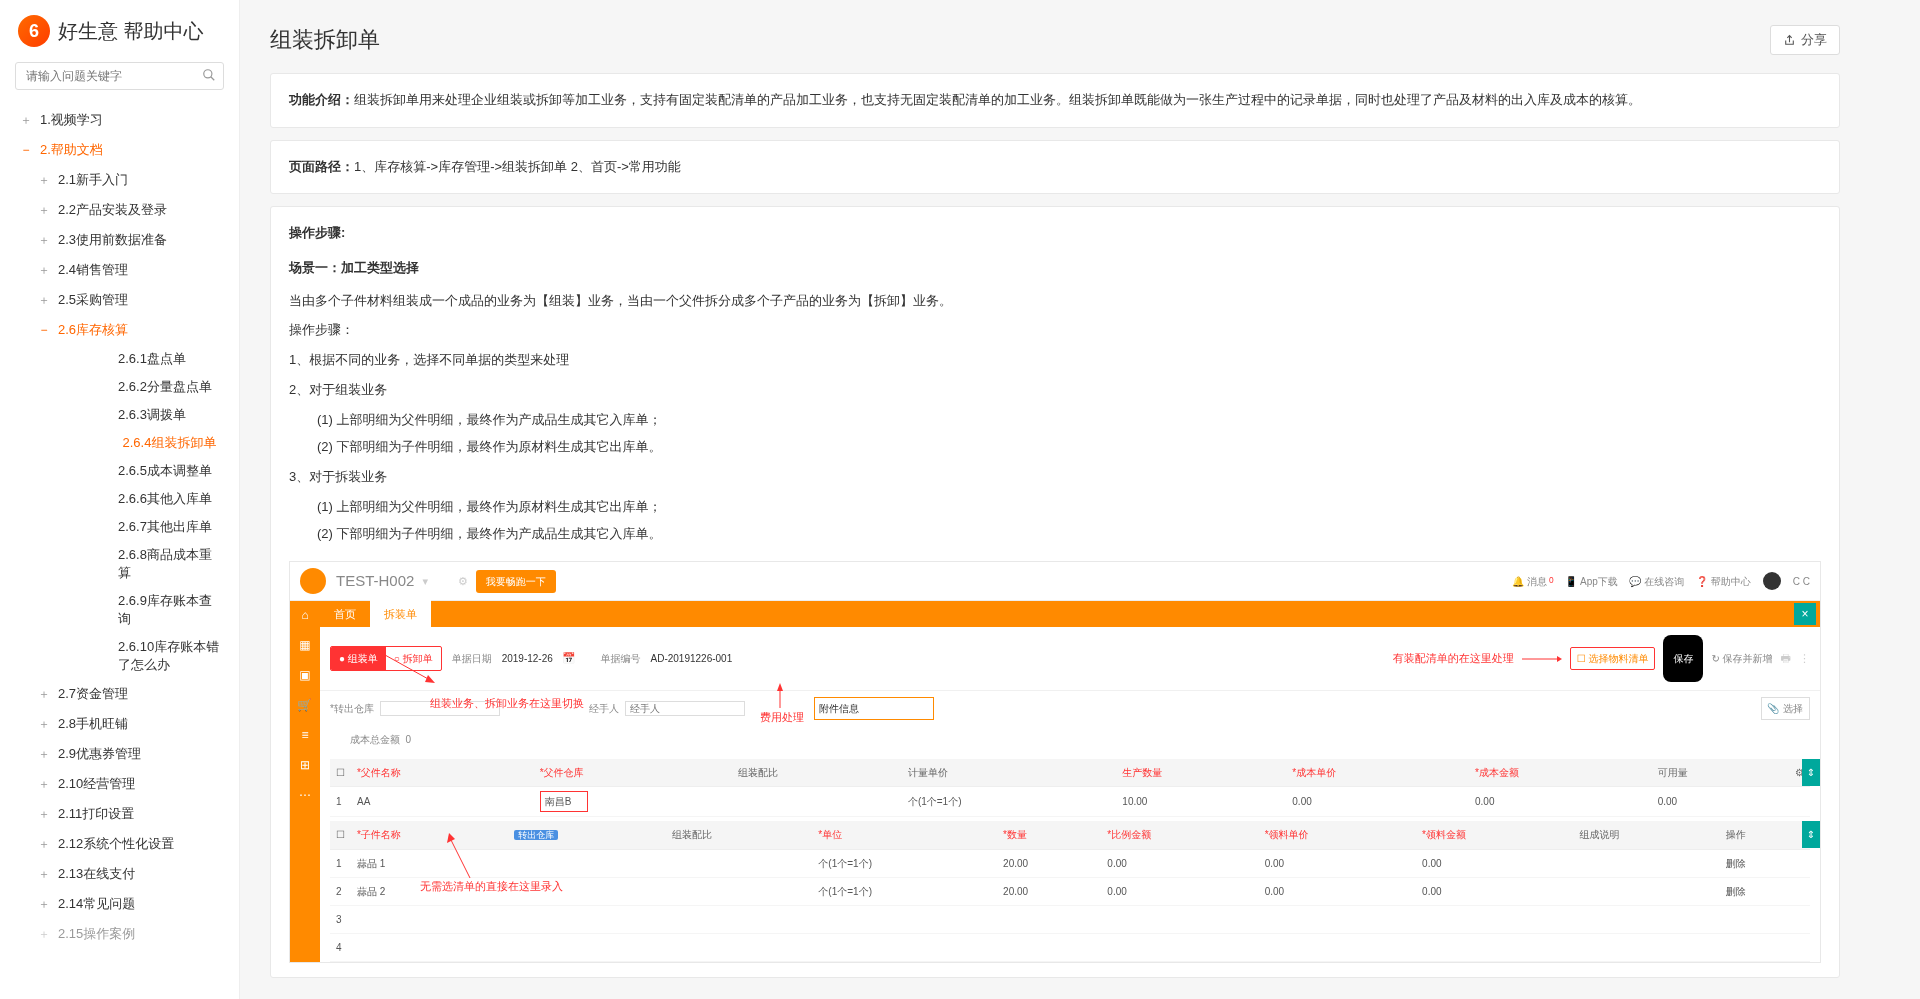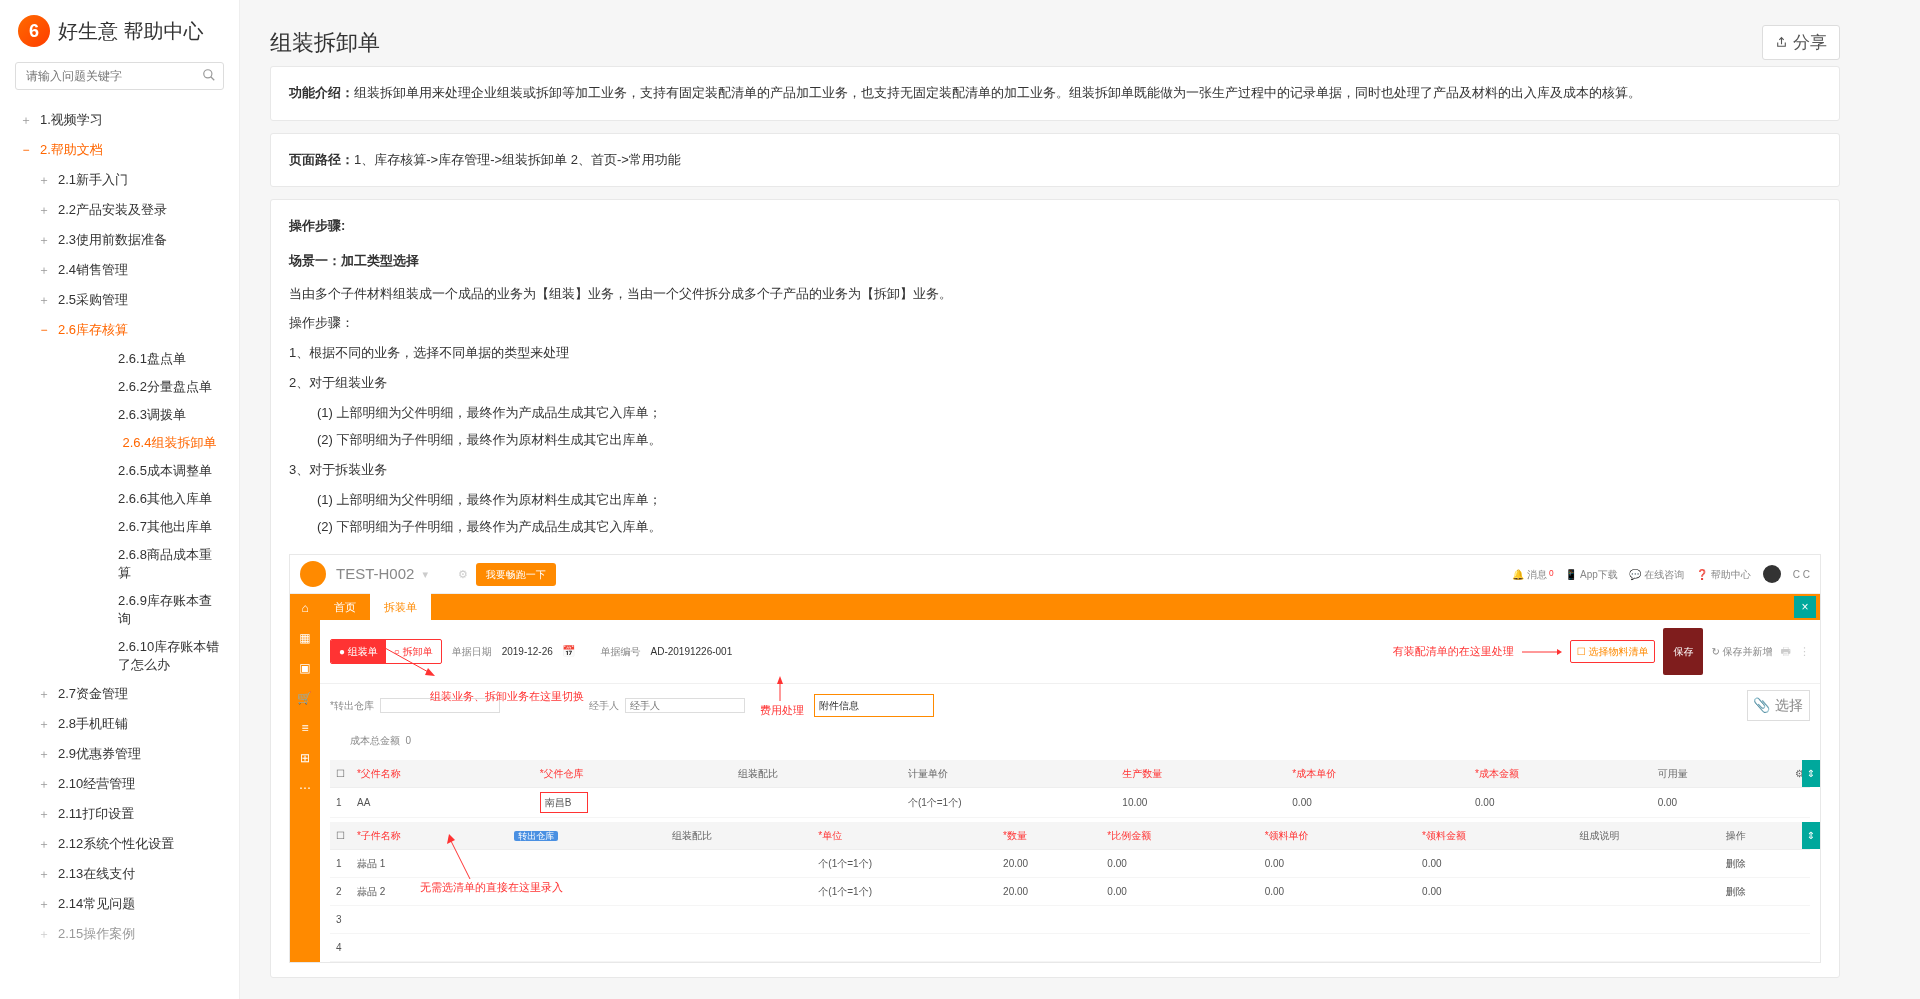--- a/index.html
+++ b/index.html
@@ -19,23 +19,23 @@
 .nav-item.orange { color:#ff6600; }
 .nav-item .tog { width:16px; height:16px; display:inline-flex; align-items:center; justify-content:center; margin-right:6px; font-size:12px; color:#999; }
 .nav-item.orange .tog { color:#ff6600; }
 .nav-sub1 { padding-left:18px; }
 .nav-sub2 { padding-left:36px; }
 .nav-leaf { padding:5px 8px 5px 54px; cursor:pointer; color:#333; font-size:13px; }
 .nav-leaf.active { color:#ff6600;text-align:center; }
 
 
 .main { flex:1; background:#f6f6f6; padding:25px 80px 20px 30px; overflow-y:auto; }
-.page-head { display:flex; justify-content:space-between; align-items:center; margin-bottom:6px; }
+.page-head { display:flex; justify-content:space-between; align-items:center; margin-bottom:18px; }
 .page-title { font-size:22px; font-weight:500; color:#333; }
-.share-btn { border:1px solid #ddd; background:#fff; padding:5px 12px; border-radius:3px; font-size:17px; color:#555; cursor:pointer; display:flex; align-items:center; gap:5px; }
+.share-btn { border:1px solid #ddd; background:#fff; padding:5px 12px; border-radius:3px; font-size:13px; color:#555; cursor:pointer; display:flex; align-items:center; gap:5px; }
 .card { background:#fff; border:1px solid #e8e8e8; border-radius:3px; padding:14px 18px; margin-bottom:12px; line-height:1.9; color:#333; }
 .card .label { font-weight:600; }
 .steps-head { font-weight:600; margin-bottom:10px; }
 .scene { font-weight:600; margin:8px 0; }
 .step-p { margin:5px 0; }
 .sub-p { margin:3px 0 3px 28px; }
 
 
 .mock { margin-top:14px; border:1px solid #e8e8e8; background:#fff; font-size:11px; position:relative; }
 .mock-top { display:flex; align-items:center; background:#fff; padding:5px 10px; border-bottom:1px solid #eee; }
@@ -56,27 +56,27 @@
 .mock-tab-close { margin-left:auto; width:22px; height:22px; background:#00a89c; color:#fff; display:flex; align-items:center; justify-content:center; margin-right:4px; font-size:12px; }
 .mock-toolbar { display:flex; align-items:center; padding:8px 10px; gap:10px; border-bottom:1px solid #f0f0f0; position:relative; }
 .mock-radio-group { display:flex; border:1px solid #ff3333; border-radius:2px; overflow:hidden; }
 .mock-radio { padding:2px 8px; font-size:10px; color:#ff3333; }
 .mock-radio.on { background:#ff3333; color:#fff; }
 .mock-date-lbl { color:#888; font-size:10px; }
 .mock-date-val { font-size:10px; }
 .mock-doc-lbl { color:#888; font-size:10px; margin-left:14px; }
 .mock-tool-right { margin-left:auto; display:flex; align-items:center; gap:8px; }
 .mock-chk-btn { border:1px solid #ff8a00; color:#ff8a00; padding:1px 6px; border-radius:2px; font-size:10px; }
-.mock-save { background:#7f1d1d; color:#fff; padding:14px 10px; border-radius:2px; font-size:10px; }
+.mock-save { background:#000000; color:#fff; padding:14px 10px; border-radius:8px; font-size:10px; }
 .mock-link { color:#888; font-size:10px; }
 .mock-row2 { display:flex; padding:6px 10px; gap:9px; align-items:center; font-size:10px; color:#888; }
 .mock-row2 .field { display:flex; align-items:center; gap:6px; }
 .mock-row2 input { border:1px solid #ddd; padding:1px 4px; width:120px; font-size:10px; }
 .mock-row2 .fee-box { border:1px solid #ff8a00; padding:1px 4px; width:120px; font-size:10px; color:#333; }
-.mock-row2 .sel-btn { border:1px solid #ddd; padding:1px 6px; margin-left:auto; font-size:14px; }
+.mock-row2 .sel-btn { border:1px solid #ddd; padding:1px 6px; margin-left:auto; font-size:10px; }
 .mock-row3 { padding:4px 10px 10px 30px; font-size:10px; color:#888; }
 
 .ann { position:absolute; color:#ff3333; font-size:11px; pointer-events:none; }
 .arrow { position:absolute; pointer-events:none; }
 
 .mock-table { width:100%; border-collapse:collapse; font-size:10px; }
 .mock-table th { background:#f5f5f5; padding:4px 6px; text-align:left; color:#666; font-weight:normal; border-bottom:1px solid #eee; }
 .mock-table td { padding:4px 6px; border-bottom:1px solid #f5f5f5; color:#555; height:22px; }
 .mock-table .hred { color:#ff3333; }
 .mock-table-wrap { position:relative; padding:0 10px; }

